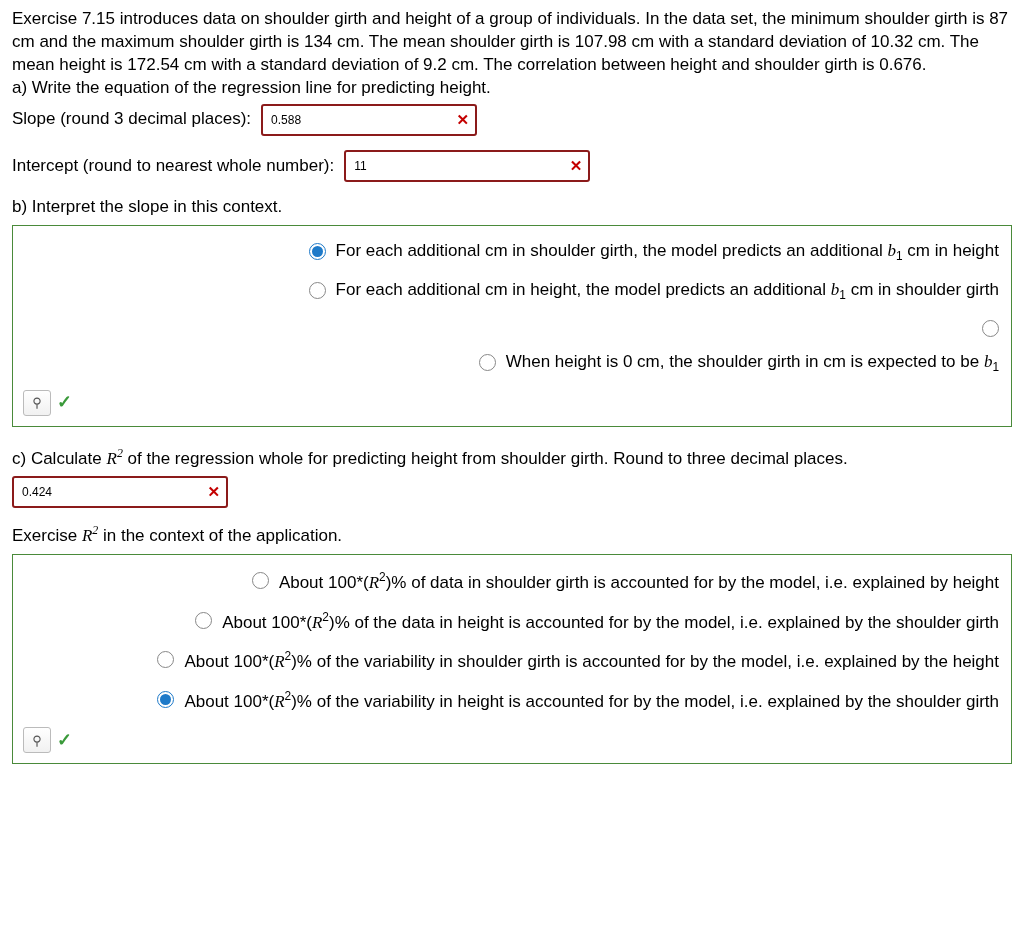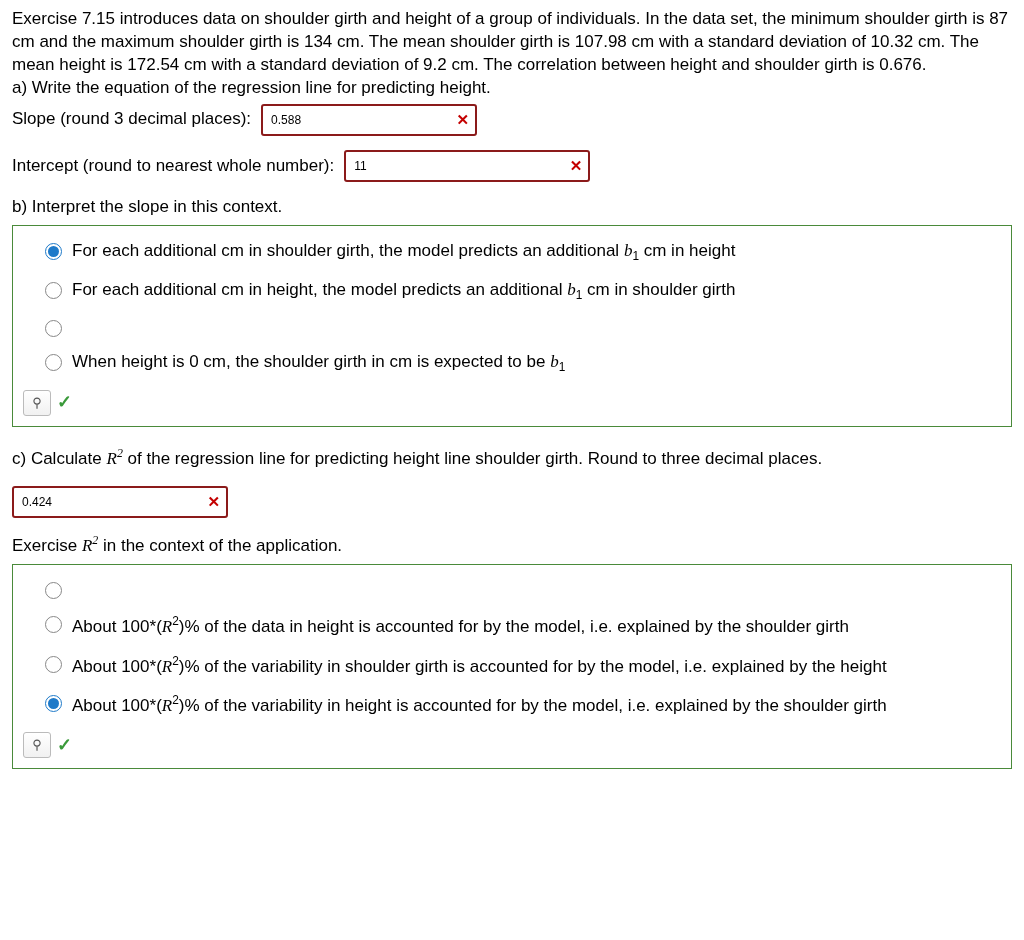--- a/index.html
+++ b/index.html
@@ -52,20 +52,21 @@
     border: 1px solid #4a8a3a;
     padding: 14px 12px 10px 32px;
     margin: 6px 0 4px 0;
     position: relative;
   }
   .choice-row {
     display: flex;
     align-items: flex-start;
     gap: 10px;
     margin-bottom: 14px;
+    justify-content: flex-end;
   }
   .choice-row:last-of-type {
     margin-bottom: 10px;
   }
   .radio {
     flex-shrink: 0;
     width: 15px;
     height: 15px;
     border-radius: 50%;
     border: 1px solid #888;
@@ -168,38 +169,39 @@
     </div>
     <div class="feedback-row">
     <div class="tool-btn">
         <span>⚲</span>
       </div>
     <span class="check-mark">✓</span>
   </div>
 </div>
 
 <div class="section-gap">
-  <span>c) Calculate </span><span class="math-i">R</span><span class="sup math-i">2</span><span> of the regression line for predicting height line shoulder girth. Round to three decimal places.</span>
-</div>
-
-<div class="inline-row" style="margin-top:16px;">
+  <span>c) Calculate </span><span class="math-i">R</span><span class="sup math-i">2</span><span> of the regression whole for predicting height from shoulder girth. Round to three decimal places.</span>
+</div>
+
+<div class="inline-row" style="margin-top:6px;">
   <span class="input-wrong">
     <input type="text" value="0.424" style="">
     <span class="x-mark">✕</span>
   </span>
 </div>
 
 <div>
   <span>Exercise </span><span class="math-i">R</span><span class="sup math-i">2</span><span> in the context of the application.</span>
 </div>
 
 <div class="choice-box" id="partC-box">
 
   <div class="choice-row">
       <div class="radio"></div>
+      <div>About 100*(<span class="math-i">R</span><span class="sup">2</span>)% of data in shoulder girth is accounted for by the model, i.e. explained by height</div>
     </div>
     <div class="choice-row">
       <div class="radio"></div>
       <div>About 100*(<span class="math-i">R</span><span class="sup">2</span>)% of the data in height is accounted for by the model, i.e. explained by the shoulder girth</div>
     </div>
     <div class="choice-row">
       <div class="radio"></div>
       <div>About 100*(<span class="math-i">R</span><span class="sup">2</span>)% of the variability in shoulder girth is accounted for by the model, i.e. explained by the height</div>
     </div>
     <div class="choice-row">

